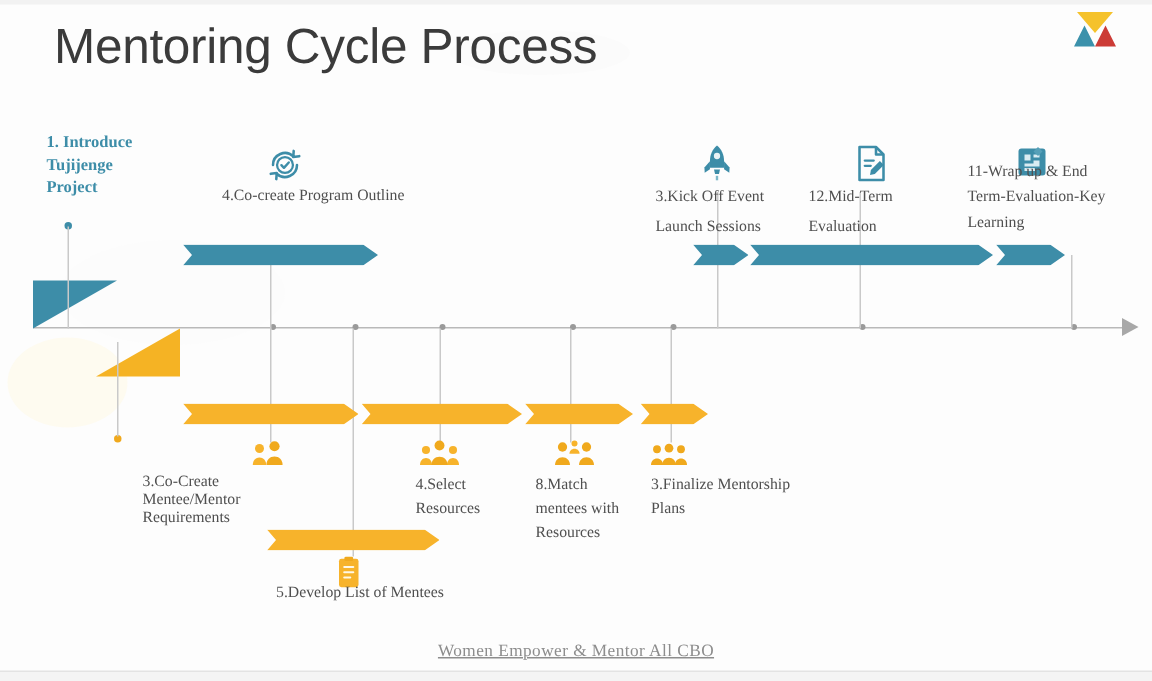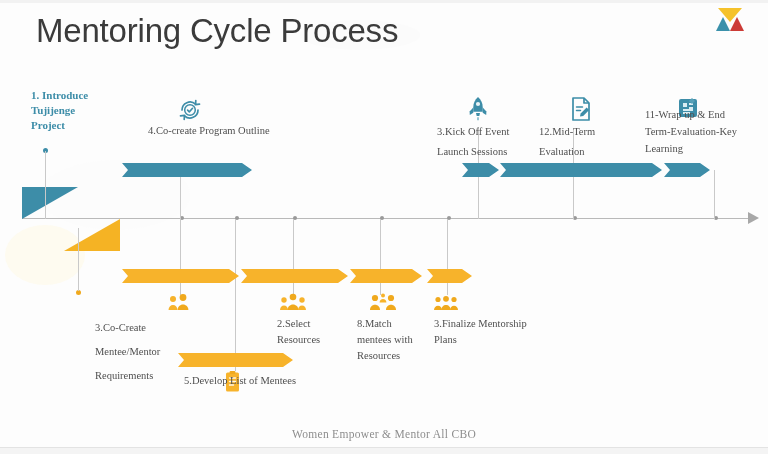--- a/index.html
+++ b/index.html
@@ -72,21 +72,21 @@
   .lbl.teal-txt{color:#3d8da8;font-weight:bold;font-size:11px;line-height:15px;}
   .lbl.gold-txt{color:#f0a91d;font-weight:bold;font-size:11px;line-height:15px;}
   .lbl.dark{color:#4f4f4f;}
 
   
   .icon{position:absolute;}
 
   
   .footer{
     position:absolute;left:0;top:428px;width:768px;text-align:center;
-    font-size:11.5px;color:#8d8d8d;letter-spacing:0.3px;
+    font-size:11.5px;color:#8d8d8d;letter-spacing:0.3px;text-decoration:underline;
   }
 </style>
 </head>
 <body>
 
 <div id="stage">
 
   <div class="edge-top"></div>
 
   <div class="ghost g1"></div>
@@ -239,33 +239,33 @@
 Launch Sessions</div>
 
   <div class="lbl dark" style="left:539px;top:122px;width:95px;line-height:20px;white-space:pre-line">12.Mid-Term
 Evaluation</div>
 
   <div class="lbl dark" style="left:645px;top:106px;width:112px;line-height:17px;white-space:pre-line">11-Wrap up &amp; End
 Term-Evaluation-Key
 Learning</div>
 
 
-  <div class="lbl dark" style="left:95px;top:316px;width:92px;line-height:24px;white-space:pre-line">3.Co-Create
+  <div class="lbl dark" style="left:95px;top:316px;width:92px;line-height:12px;white-space:pre-line">3.Co-Create
 Mentee/Mentor
 Requirements</div>
 
-  <div class="lbl dark" style="left:277px;top:316px;width:72px;line-height:16px;white-space:pre-line">2.Select
+  <div class="lbl dark" style="left:277px;top:316px;width:72px;line-height:16px;white-space:pre-line">4.Select
 Resources</div>
 
   <div class="lbl dark" style="left:357px;top:316px;width:70px;line-height:16px;white-space:pre-line">8.Match
 mentees with
 Resources</div>
 
   <div class="lbl dark" style="left:434px;top:316px;width:115px;line-height:16px;white-space:pre-line">3.Finalize Mentorship
 Plans</div>
 
-  <div class="lbl dark" style="left:184px;top:374px;width:175px;white-space:nowrap">5.Develop List of Mentees</div>
+  <div class="lbl dark" style="left:184px;top:389px;width:175px;white-space:nowrap">5.Develop List of Mentees</div>
 
   <div class="footer">Women Empower &amp; Mentor All CBO</div>
 
   <div class="edge-line"></div>
   <div class="edge-bottom"></div>
 </div>
 
 </body></html>

